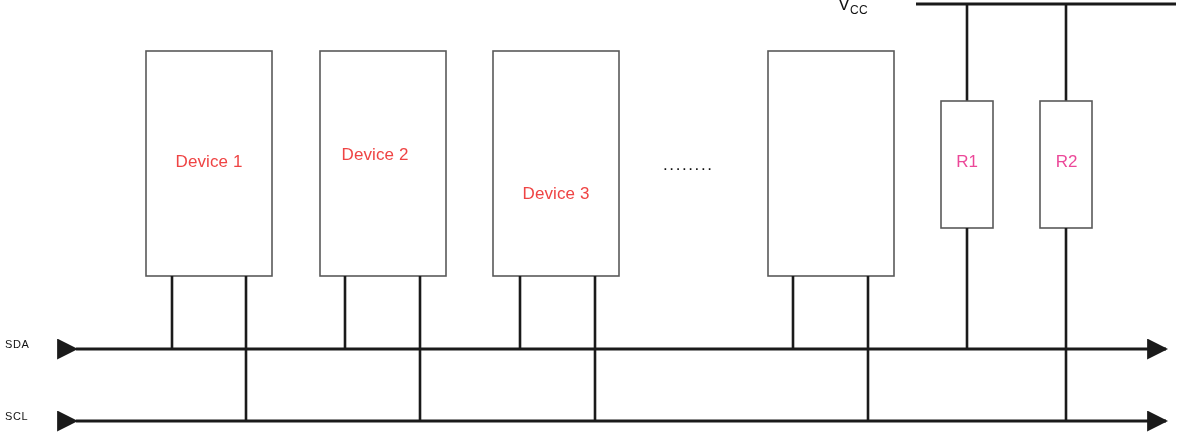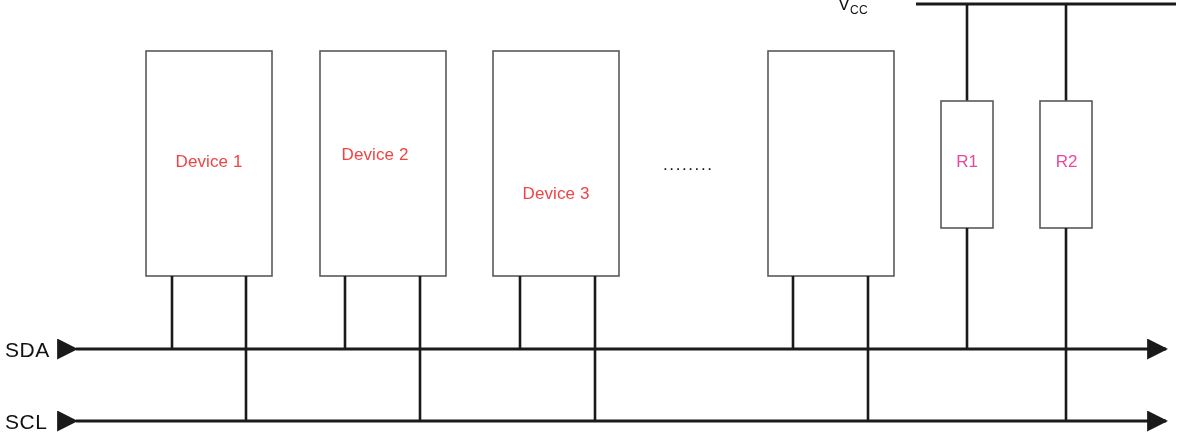--- a/index.html
+++ b/index.html
@@ -32,21 +32,21 @@
   }
   .res-label {
     position: absolute;
     font-size: 17px;
     color: #ec4899;
     white-space: nowrap;
     text-align: center;
   }
   .bus-label {
     position: absolute;
-    font-size: 21px;
+    font-size: 11px;
     color: #111111;
     white-space: nowrap;
     letter-spacing: 0.6px;
   }
   .ellipsis-label {
     position: absolute;
     font-size: 17px;
     color: #111111;
     white-space: nowrap;
     letter-spacing: 1.6px;

